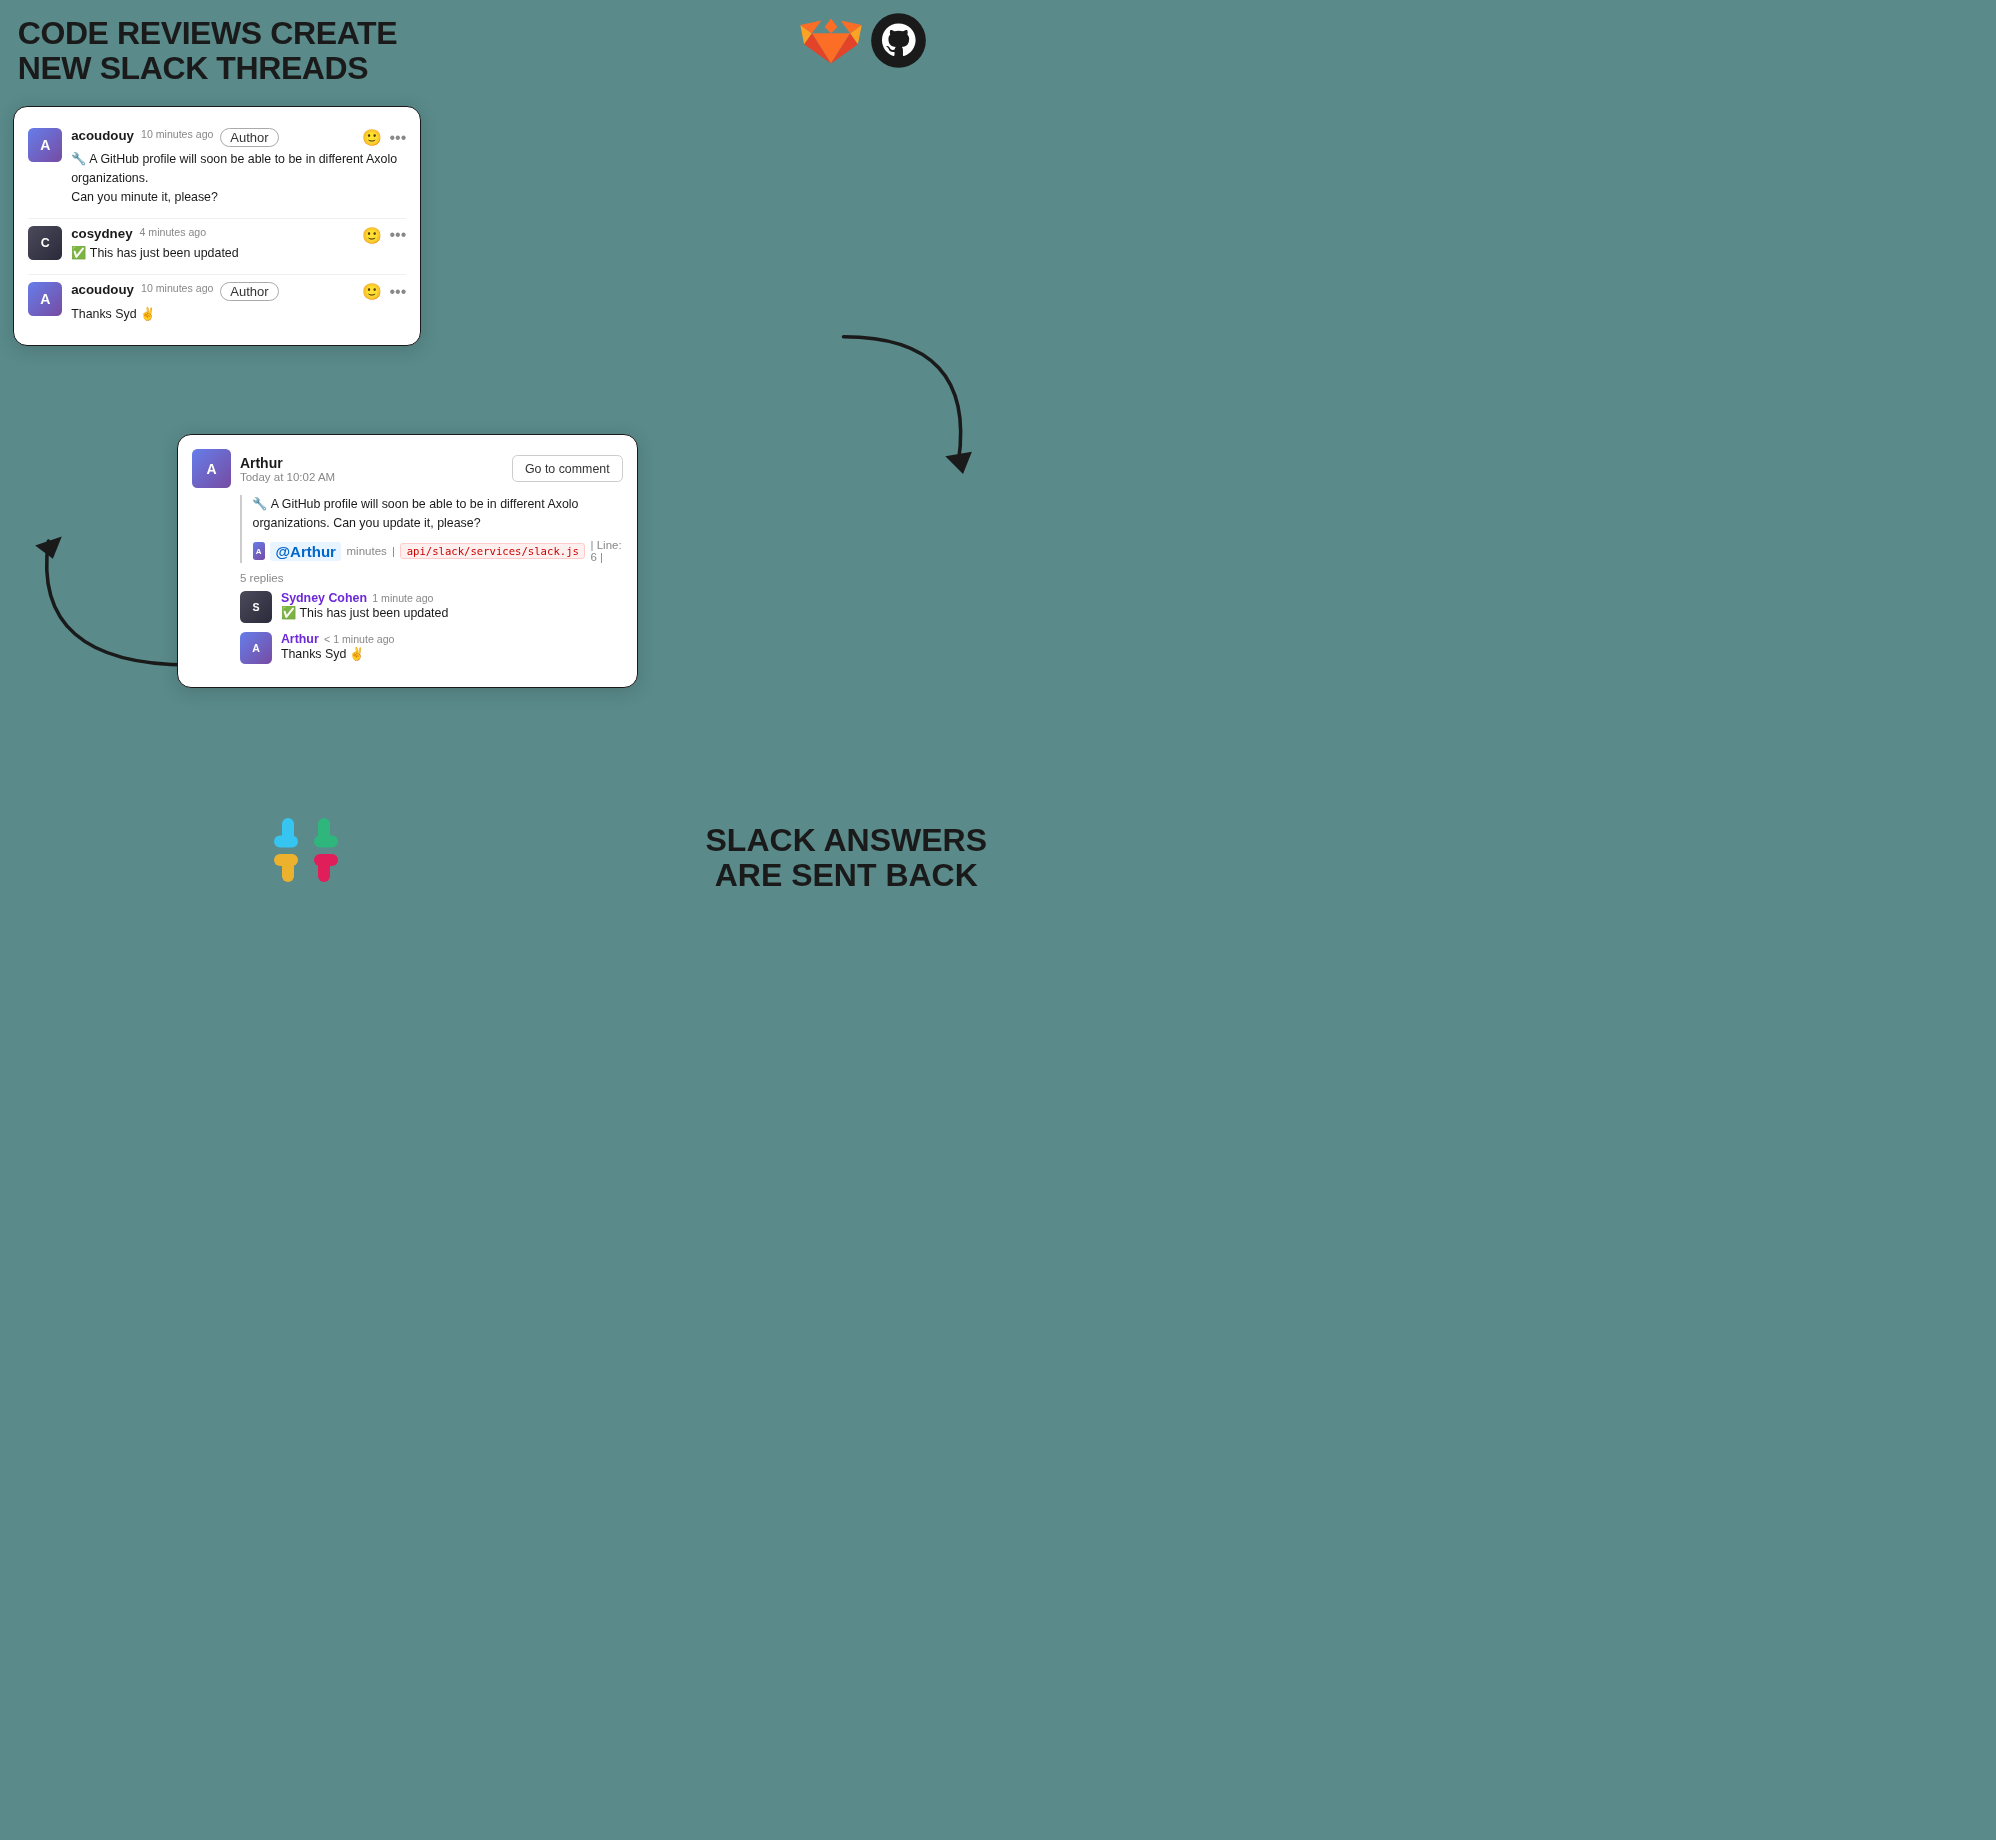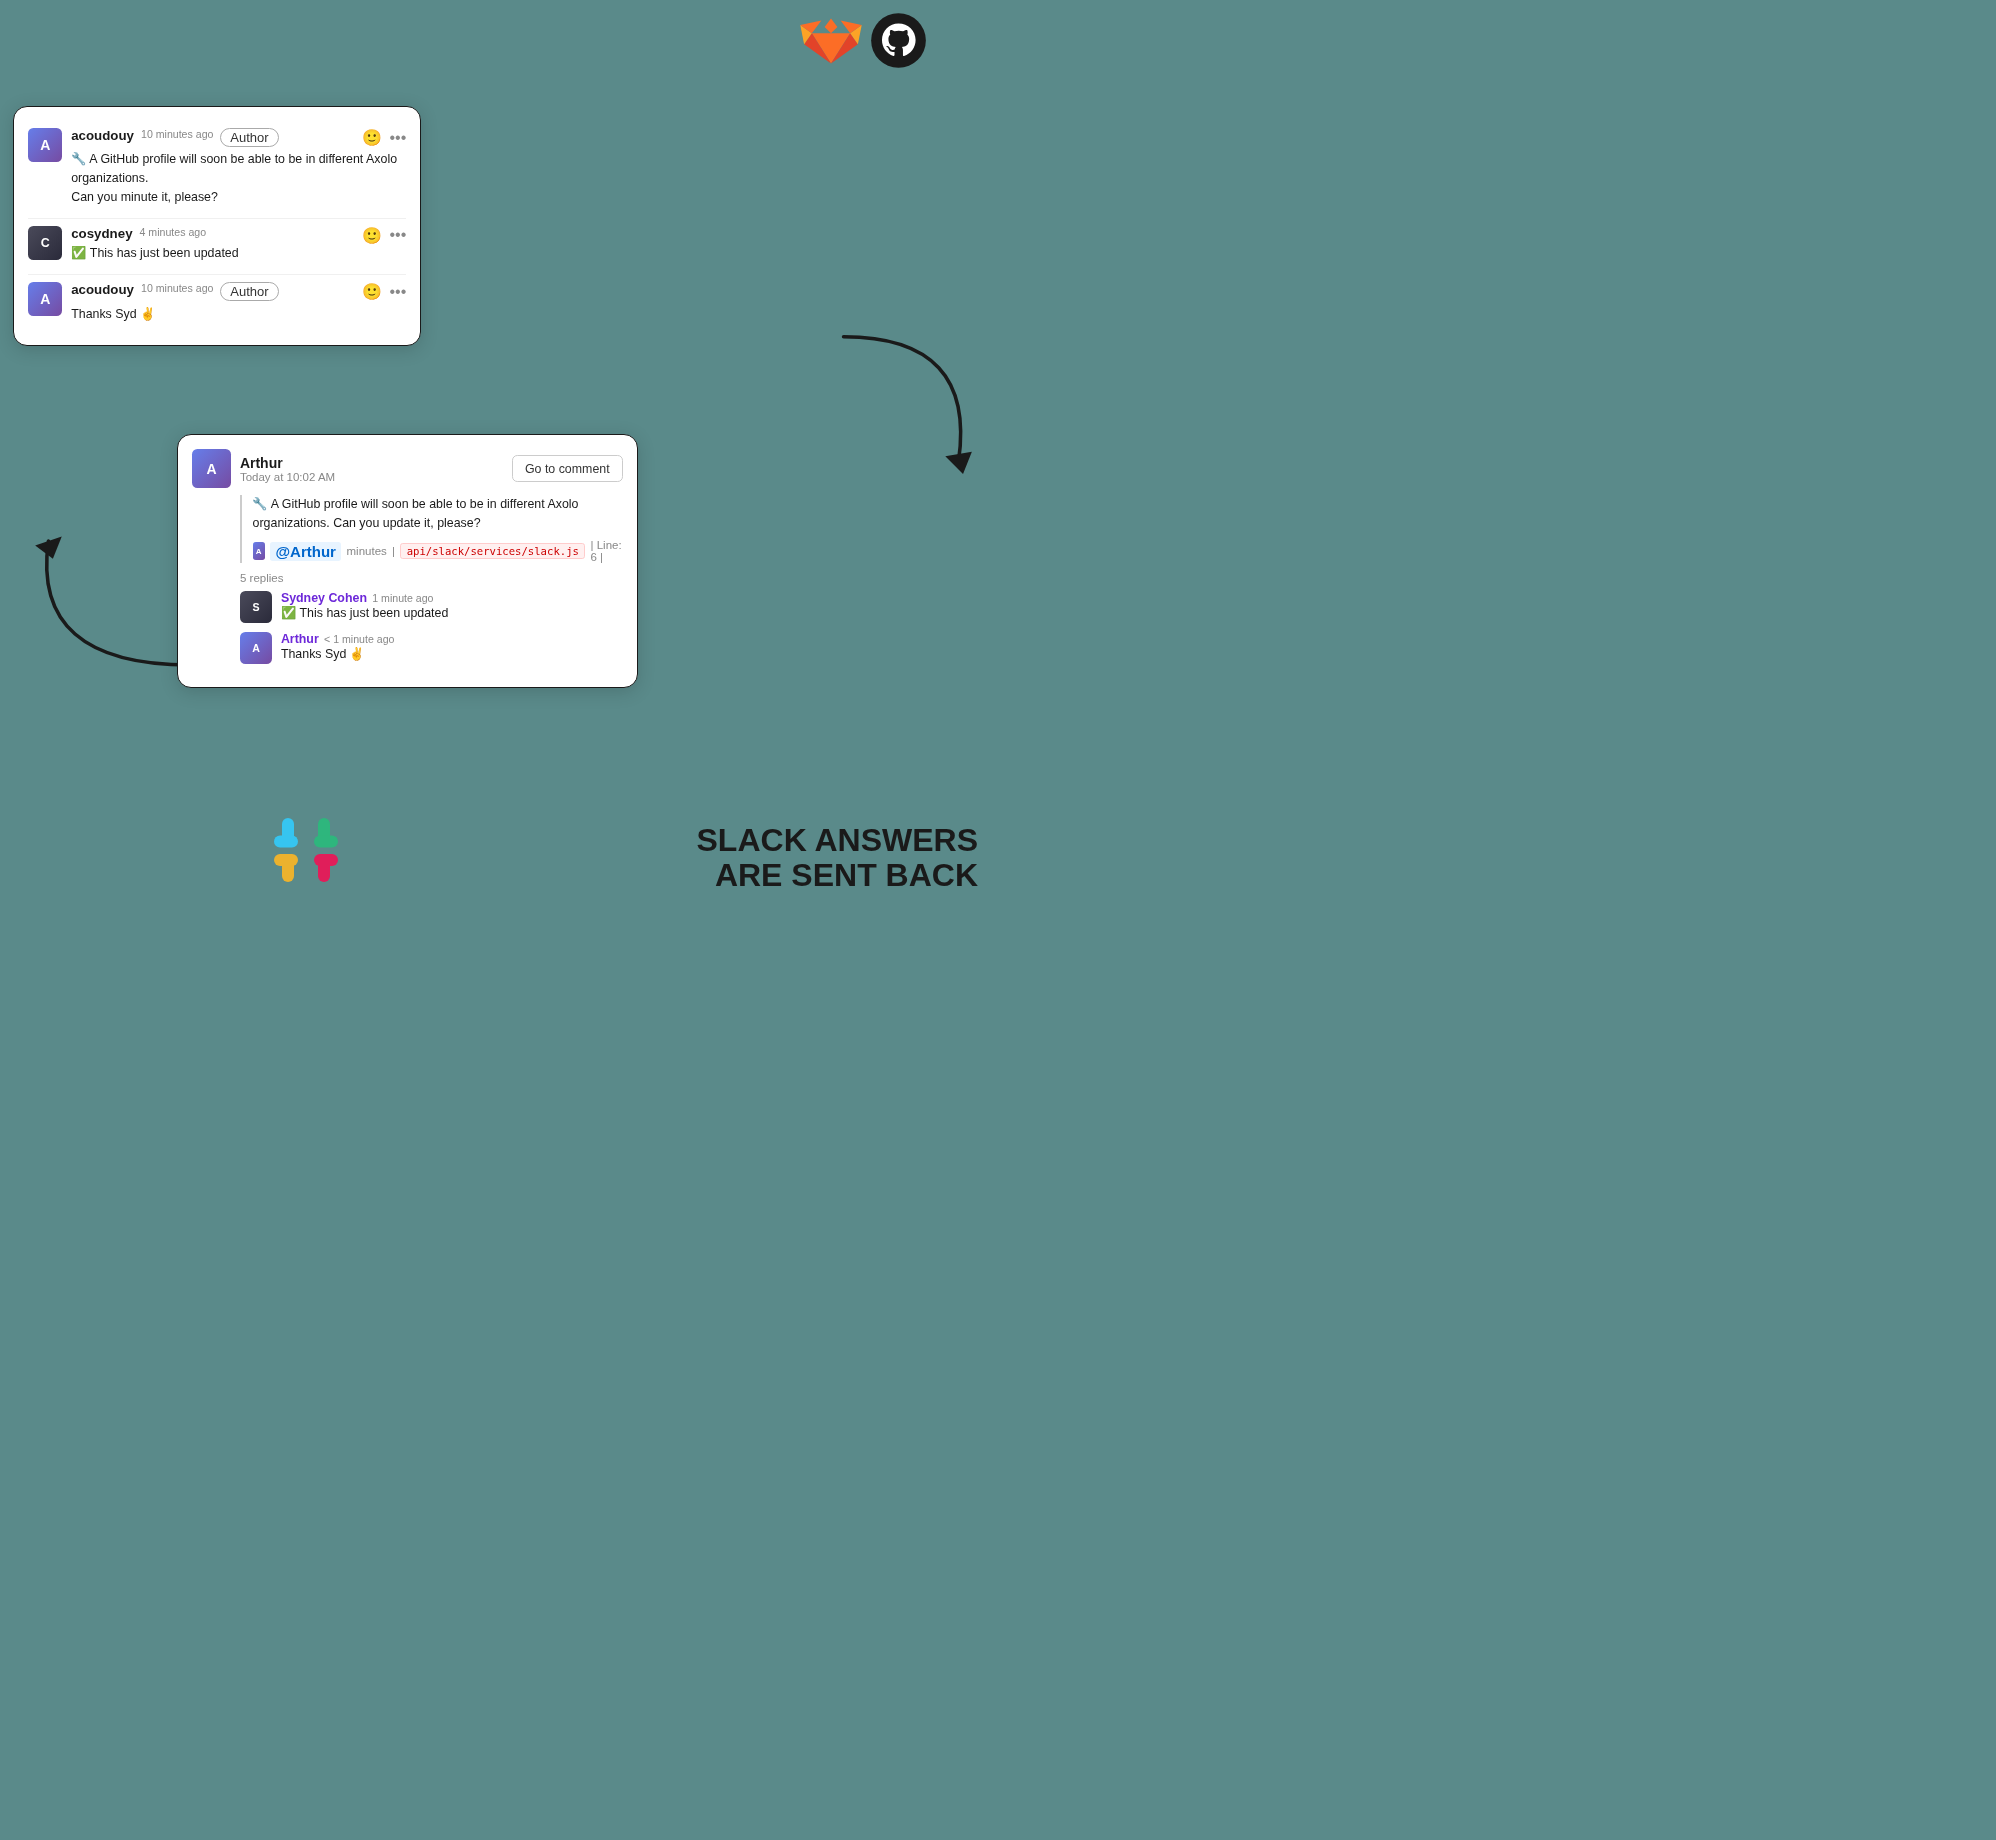--- a/index.html
+++ b/index.html
@@ -361,46 +361,52 @@
     
     .slack-logo {
       position: absolute;
       bottom: 26.6px;
       left: 266px;
     }
 
     .bottom-right-text {
       position: absolute;
       bottom: 26.6px;
-      right: 20px;
+      right: 11px;
       font-size: 32px;
       font-weight: 900;
       color: #1a1a1a;
       text-transform: uppercase;
-      text-align: right;
+      text-align: center;
       line-height: 1.1;
     }
 
     
     .slack-svg {
       width: 80px;
       height: 80px;
     }
 
     
     .curved-arrow-svg {
       position: absolute;
     }
 
   </style>
 </head>
 <body>
 
 <div class="page-wrapper">
 
+  <div class="title-section">
+    <div class="title-text">
+      <span>CODE REVIEWS CREATE</span><br>
+      <span>NEW SLACK THREADS</span>
+    </div>
+  </div>
 
   <div class="top-icons">
 
     <svg class="gitlab-icon" viewBox="0 0 100 100" xmlns="http://www.w3.org/2000/svg">
       <polygon points="50,85 20,38 80,38" fill="#FC6D26"></polygon>
       <polygon points="50,85 20,38 8,55" fill="#E24329"></polygon>
       <polygon points="50,85 80,38 92,55" fill="#E24329"></polygon>
       <polygon points="20,38 8,55 2,25" fill="#FCA326"></polygon>
       <polygon points="80,38 92,55 98,25" fill="#FCA326"></polygon>
       <polygon points="20,38 2,25 35,18" fill="#FC6D26"></polygon>

